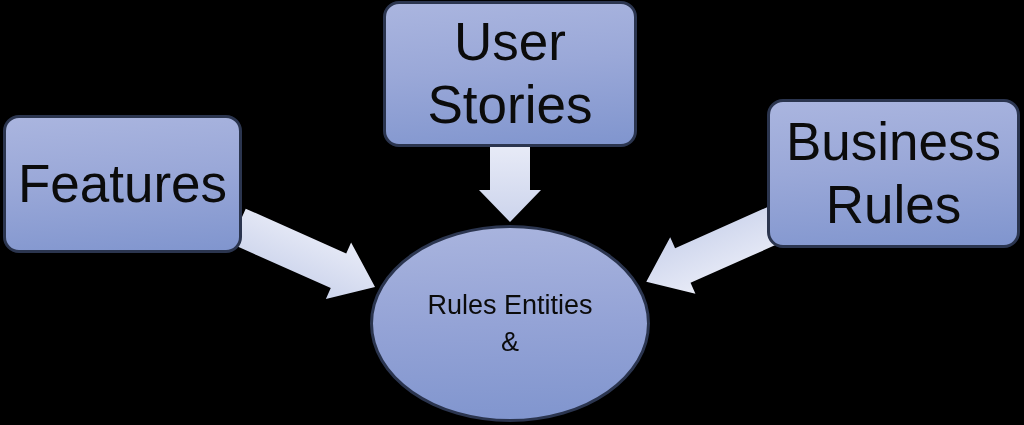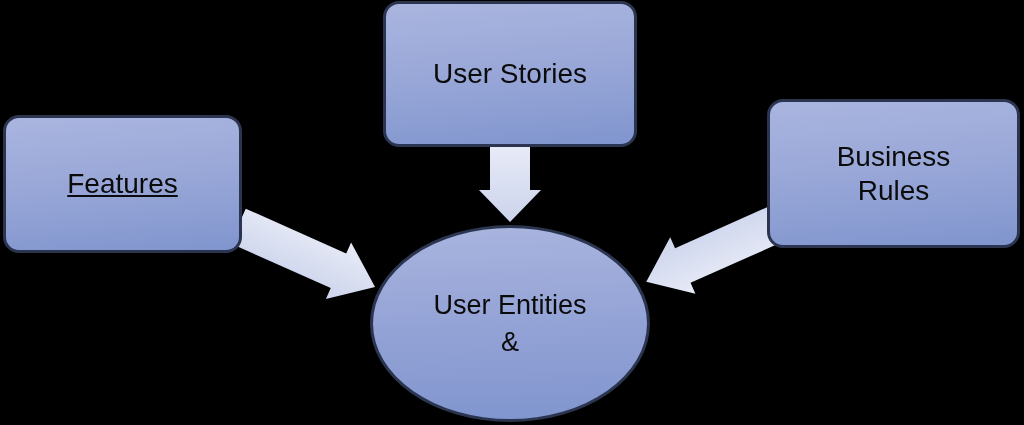--- a/index.html
+++ b/index.html
@@ -27,24 +27,24 @@
     z-index: 2;
     box-sizing: border-box;
     border: 3px solid #2b354f;
     border-radius: 16px;
     background: linear-gradient(175deg, #aab5df 0%, #9aa8d8 45%, #8095ce 100%);
     display: flex;
     align-items: center;
     justify-content: center;
     text-align: center;
     color: #0b0b0b;
-    font-size: 28px;
+    font-size: 53px;
     line-height: 1.18;
   }
-  #node-features  { left: 3px;   top: 115px; width: 239px; height: 138px; text-decoration: underline; }
+  #node-features  { left: 3px;   top: 115px; width: 239px; height: 138px; }
   #node-user-stories { left: 383px; top: 1px; width: 254px; height: 146px; }
   #node-business-rules { left: 767px; top: 99px; width: 253px; height: 149px; padding: 0 28px; }
   #node-center {
     position: absolute;
     z-index: 2;
     box-sizing: border-box;
     left: 370px; top: 225px;
     width: 280px; height: 197px;
     border: 3px solid #2b354f;
     border-radius: 50%;
@@ -90,17 +90,17 @@
 
   <div class="node-box" id="node-user-stories">
     <span class="node-label">User Stories</span>
   </div>
 
   <div class="node-box" id="node-business-rules">
     <span class="node-label">Business Rules</span>
   </div>
 
   <div id="node-center">
-    <div>User Entities</div>
+    <div>Rules Entities</div>
     <div>&amp;</div>
   </div>
 
 </div>
 
 </body></html>

